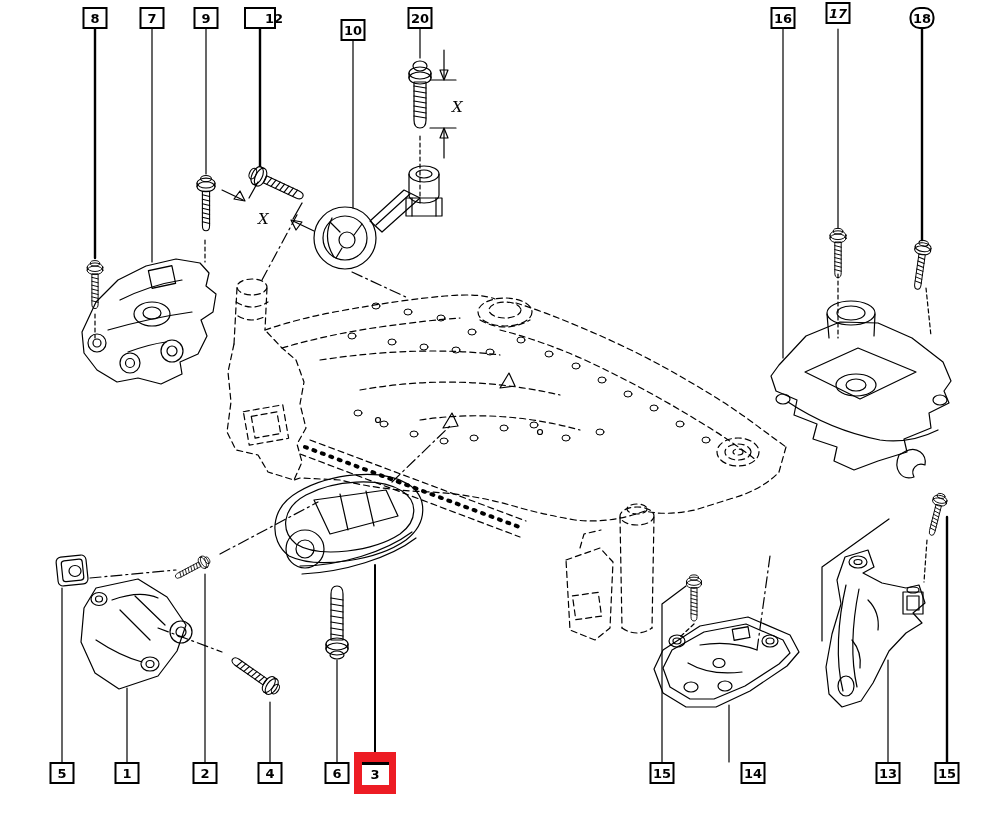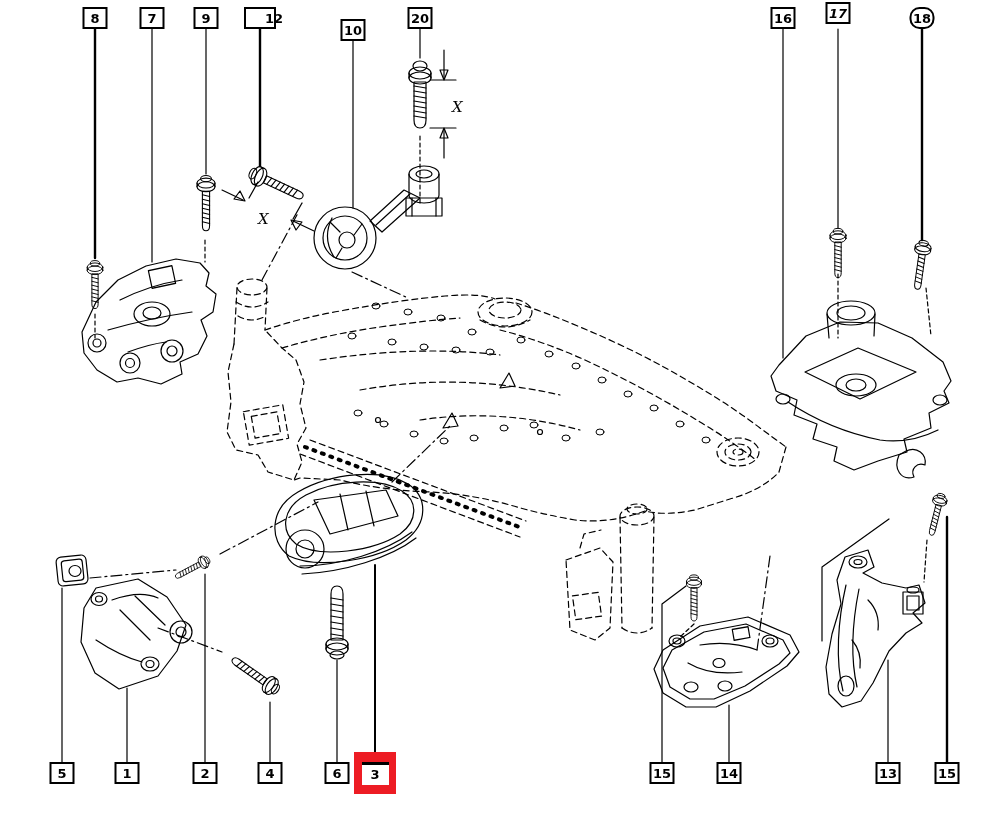--- a/index.html
+++ b/index.html
@@ -366,17 +366,17 @@
   <div class="callout" style="left:127px; top:762px;">1</div>
   <div class="callout" style="left:205px; top:762px;">2</div>
   <div class="callout" style="left:270px; top:762px;">4</div>
   <div class="callout" style="left:337px; top:762px;">6</div>
 
   <div class="callout-hl" style="left: 375px; top: 752px; background: rgb(237, 28, 36);">
     <div class="inner">3</div>
   </div>
 
   <div class="callout" style="left:662px; top:762px;">15</div>
-  <div class="callout" style="left:729px; top:762px;">14</div>
+  <div class="callout" style="left:753px; top:762px;">14</div>
   <div class="callout" style="left:888px; top:762px;">13</div>
   <div class="callout" style="left:947px; top:762px;">15</div>
 
 </div>
 
 </body></html>

